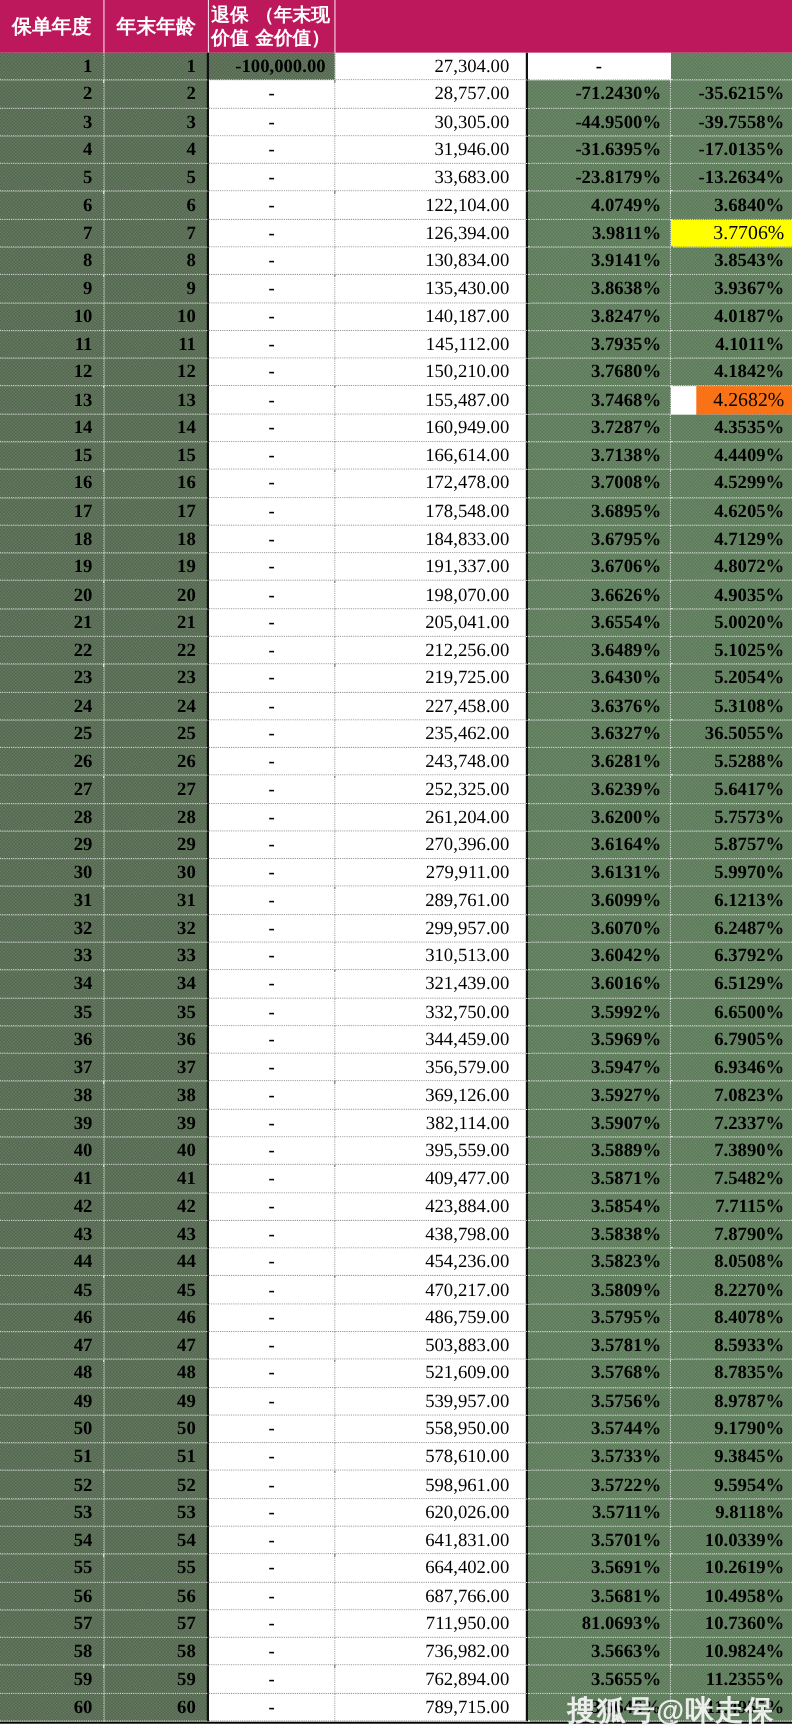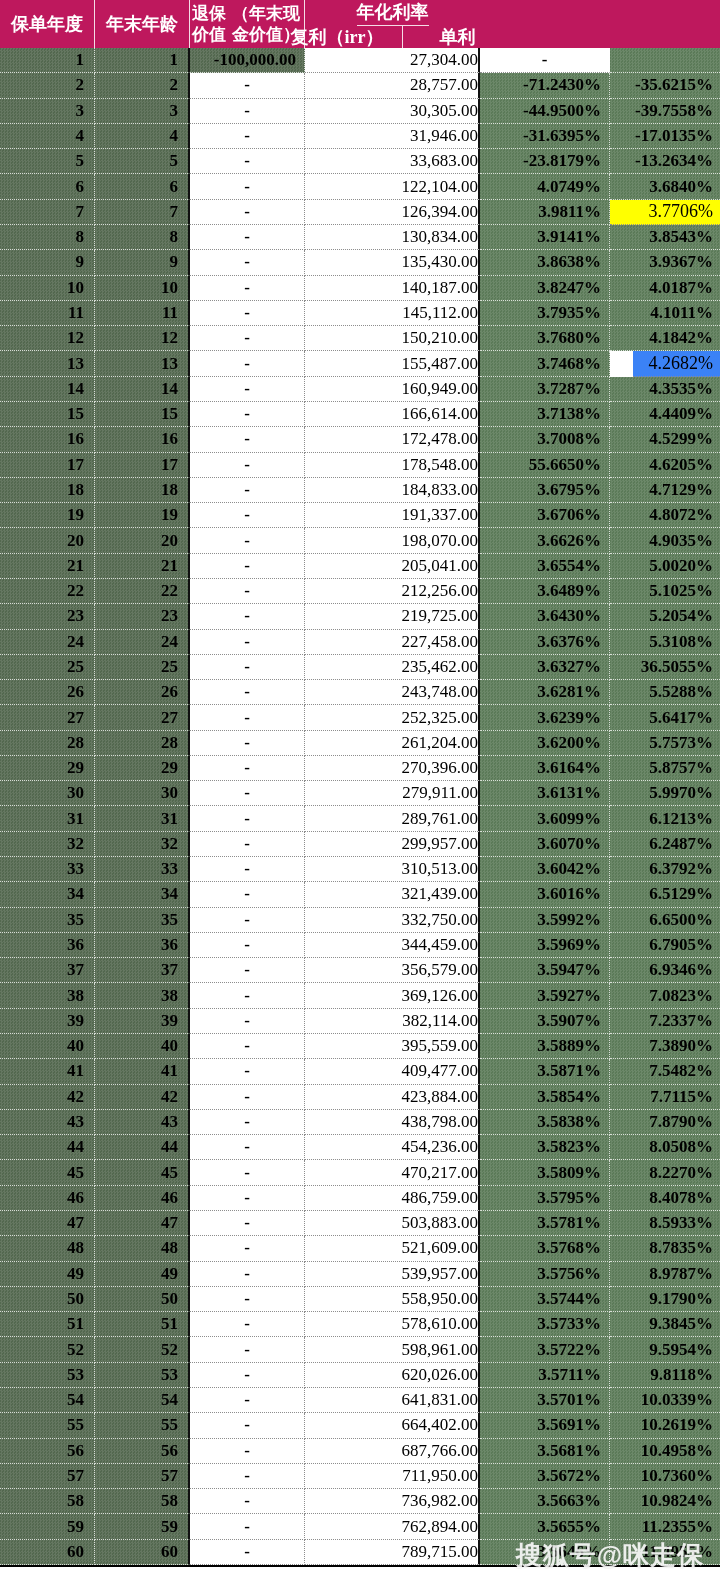--- a/index.html
+++ b/index.html
@@ -70,26 +70,26 @@
     background-image:conic-gradient(rgba(255,255,255,.10) 25%, transparent 0 50%, rgba(255,255,255,.10) 0 75%, transparent 0);
     background-size:3px 3px;
     border-bottom:1px dotted rgba(255,255,255,.75);
   }
   .w{background:#fff;border-bottom:1px dotted #8d8d8d;}
   
   .c-year{justify-content:flex-end;padding-right:10px;font-weight:bold;border-right:1px dotted rgba(255,255,255,.75);}
   .c-age{justify-content:flex-end;padding-right:10px;font-weight:bold;border-right:2px solid #101010;}
   .c-premium{justify-content:center;font-weight:bold;border-right:1px dotted #8d8d8d;}
   .c-premium.amount{justify-content:flex-end;padding-right:8px;border-right:1px dotted rgba(255,255,255,.75);}
-  .c-value{justify-content:flex-end;padding-right:0;border-right:2px solid #101010;}
+  .c-value{justify-content:flex-end;padding-right:15px;border-right:2px solid #101010;}
   .c-irr{justify-content:flex-end;padding-right:8px;font-weight:bold;border-right:1px dotted rgba(255,255,255,.75);}
   .c-irr.white-dash{background:#fff;background-image:none;justify-content:center;padding-right:0;border-bottom:1px dotted #8d8d8d;}
   .c-simple{justify-content:flex-end;padding-right:7px;font-weight:bold;}
   .c-simple.hl-yellow{background-color:#ffff00;background-image:none;font-weight:normal;font-size:18px;border-bottom:1px dotted #8d8d8d;padding-left:30px;}
-  .c-simple.hl-green{background-color:#3b82f6;background-image:none;font-weight:normal;font-size:18px;border-bottom:1px dotted #8d8d8d;margin-left:23px;}
+  .c-simple.hl-green{background-color:#f97316;background-image:none;font-weight:normal;font-size:18px;border-bottom:1px dotted #8d8d8d;margin-left:23px;}
   
   .watermark{
     position:absolute;
     right:16px;bottom:3px;
     font-size:26px;
     font-weight:bold;
     color:rgba(255,255,255,.87);
     letter-spacing:1px;
     pointer-events:none;
     font-family:"Liberation Sans","DejaVu Sans",sans-serif;
@@ -102,27 +102,20 @@
 
 <div class="page">
 
   <div class="thead">
     <div class="h-cell">保单年度</div>
     <div class="h-cell">年末年龄</div>
     <div class="h-cell h-surrender">
       <span>退保价值</span>
       <span>（年末现金价值）</span>
     </div>
-    <div class="h-cell h-rate last" style="padding:0;">
-      <div class="h-rate-top">年化利率</div>
-      <div class="h-rate-bottom">
-        <div class="h-sub">复利（irr）</div>
-        <div class="h-sub last">单利</div>
-      </div>
-    </div>
   </div>
 
   <div class="tbody">
       <div class="row">
       <div class="cell g c-year">1</div>
       <div class="cell g c-age">1</div>
       <div class="cell c-premium g amount">-100,000.00</div>
       <div class="cell w c-value">27,304.00</div>
       <div class="cell g2 c-irr white-dash">-</div>
       <div class="cell g2 c-simple"></div>
@@ -245,21 +238,21 @@
       <div class="cell w c-premium">-</div>
       <div class="cell w c-value">172,478.00</div>
       <div class="cell g2 c-irr">3.7008%</div>
       <div class="cell g2 c-simple">4.5299%</div>
     </div>
       <div class="row">
       <div class="cell g c-year">17</div>
       <div class="cell g c-age">17</div>
       <div class="cell w c-premium">-</div>
       <div class="cell w c-value">178,548.00</div>
-      <div class="cell g2 c-irr">55.6650%</div>
+      <div class="cell g2 c-irr">3.6895%</div>
       <div class="cell g2 c-simple">4.6205%</div>
     </div>
       <div class="row">
       <div class="cell g c-year">18</div>
       <div class="cell g c-age">18</div>
       <div class="cell w c-premium">-</div>
       <div class="cell w c-value">184,833.00</div>
       <div class="cell g2 c-irr">3.6795%</div>
       <div class="cell g2 c-simple">4.7129%</div>
     </div>
@@ -565,21 +558,21 @@
       <div class="cell w c-premium">-</div>
       <div class="cell w c-value">687,766.00</div>
       <div class="cell g2 c-irr">3.5681%</div>
       <div class="cell g2 c-simple">10.4958%</div>
     </div>
       <div class="row">
       <div class="cell g c-year">57</div>
       <div class="cell g c-age">57</div>
       <div class="cell w c-premium">-</div>
       <div class="cell w c-value">711,950.00</div>
-      <div class="cell g2 c-irr">3.5672%</div>
+      <div class="cell g2 c-irr">81.0693%</div>
       <div class="cell g2 c-simple">10.7360%</div>
     </div>
       <div class="row">
       <div class="cell g c-year">58</div>
       <div class="cell g c-age">58</div>
       <div class="cell w c-premium">-</div>
       <div class="cell w c-value">736,982.00</div>
       <div class="cell g2 c-irr">3.5663%</div>
       <div class="cell g2 c-simple">10.9824%</div>
     </div>

